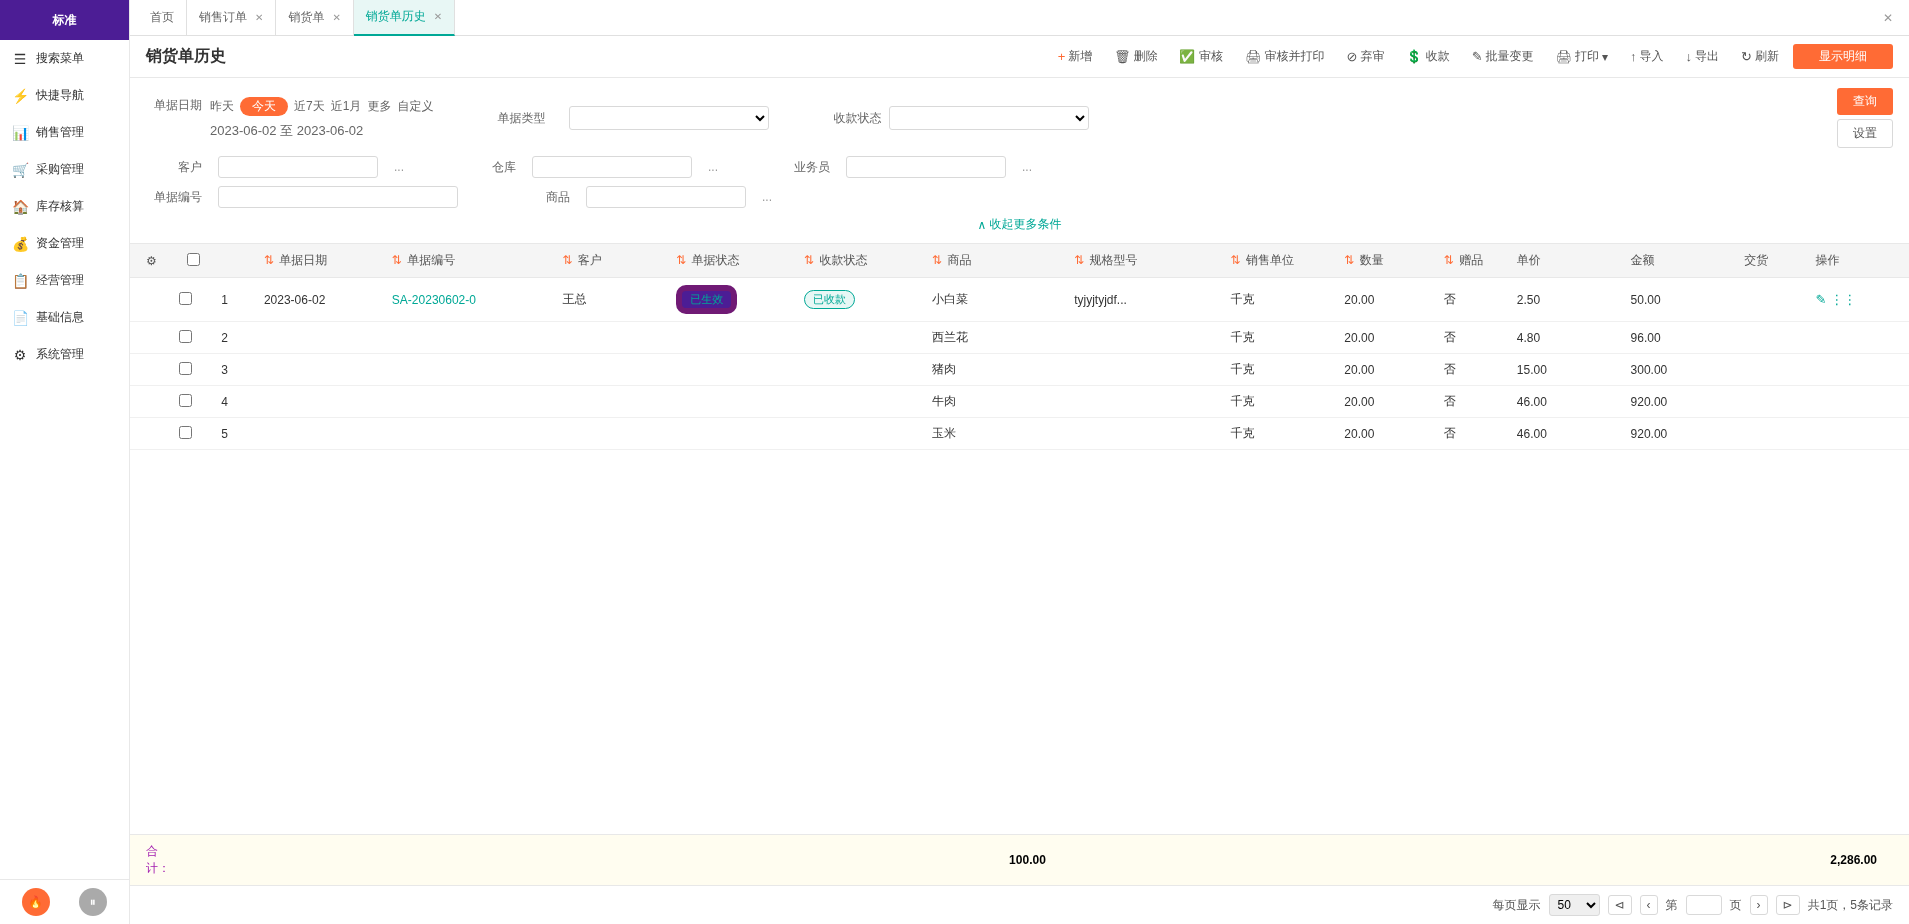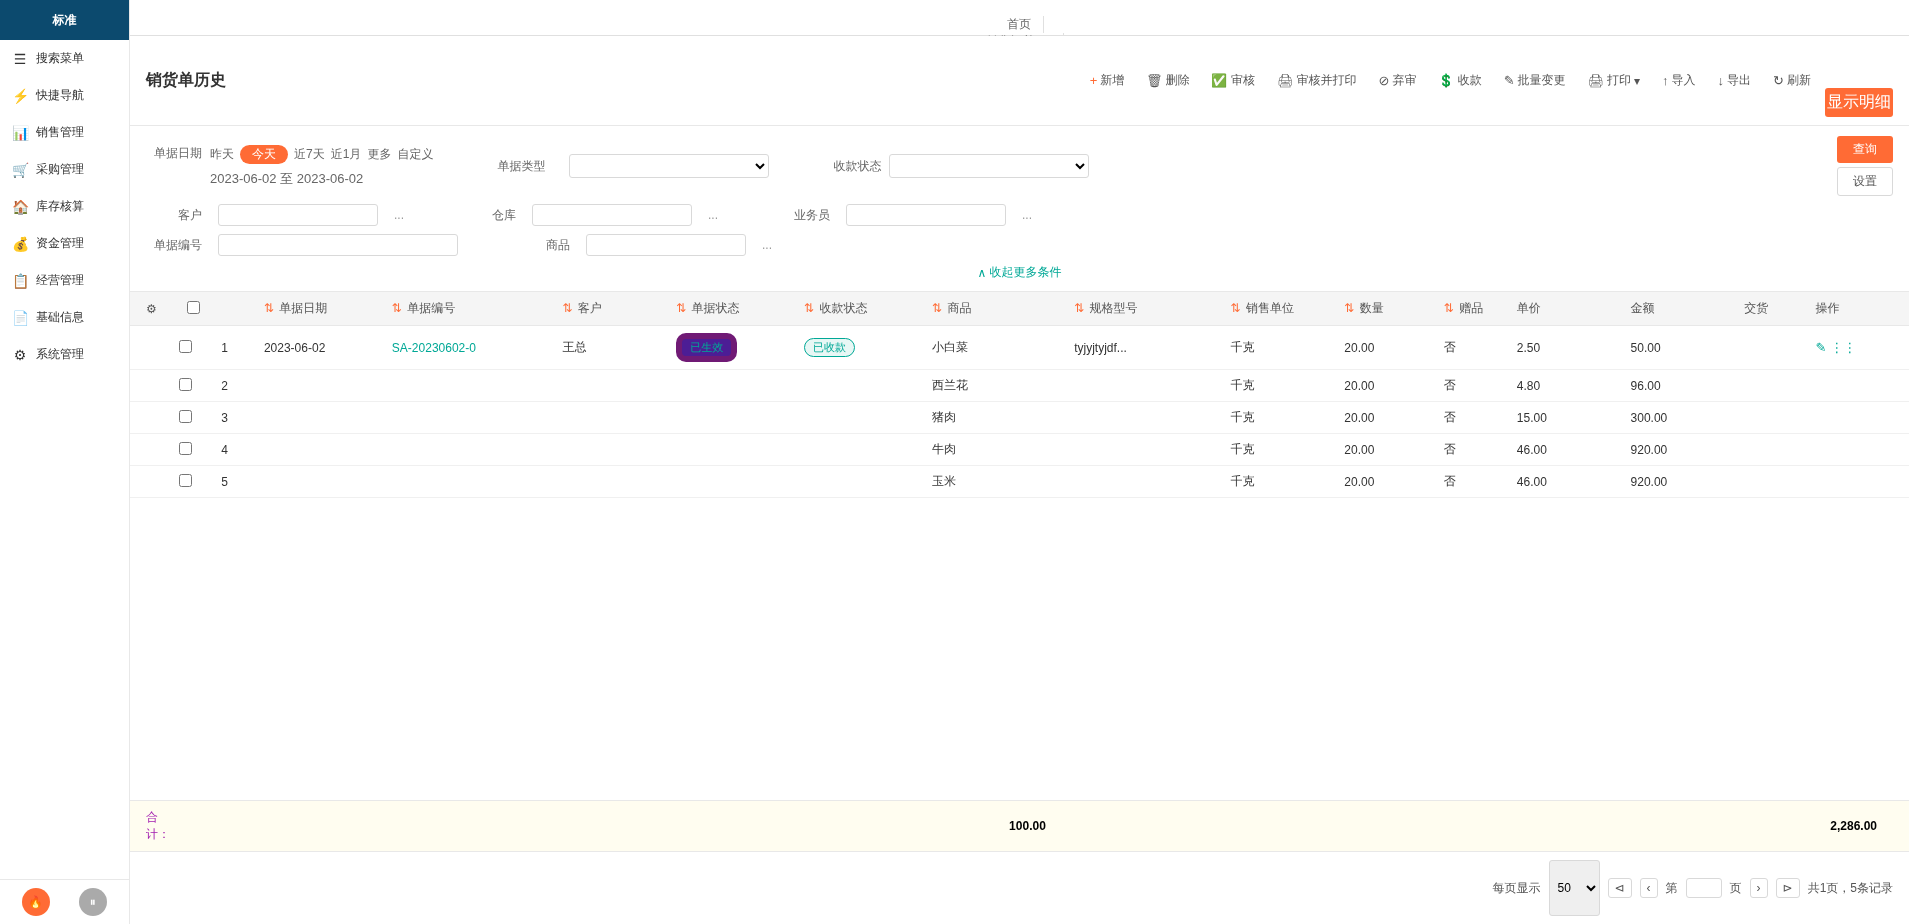--- a/index.html
+++ b/index.html
@@ -9,21 +9,21 @@
     .sidebar {
       width: 130px;
       background: #fff;
       border-right: 1px solid #e8e8e8;
       display: flex;
       flex-direction: column;
       flex-shrink: 0;
     }
     .sidebar-logo {
       height: 40px;
-      background: #0c4a6e;
+      background: #4c1d95;
       display: flex;
       align-items: center;
       justify-content: center;
       color: white;
       font-size: 13px;
       font-weight: bold;
     }
     .sidebar-item {
       display: flex;
       align-items: center;
@@ -61,21 +61,20 @@
 
     
     .tabs-bar {
       background: #fff;
       border-bottom: 1px solid #e0e0e0;
       display: flex;
       align-items: center;
       height: 36px;
       padding: 16px 8px;
       flex-shrink: 0;
-      flex-direction: column;
     }
     .tab {
       padding: 0 12px;
       height: 36px;
       display: flex;
       align-items: center;
       cursor: pointer;
       color: #666;
       border-right: 1px solid #e0e0e0;
       gap: 4px;
@@ -113,21 +112,21 @@
     .toolbar-btn {
       display: flex; align-items: center; gap: 3px;
       padding: 4px 8px;
       border: none; background: none;
       cursor: pointer; color: #555; font-size: 12px;
     }
     .toolbar-btn .btn-icon { font-size: 13px; }
     .show-detail-btn {
       background: #ff6b35; color: white;
       border: none; border-radius: 3px;
-      padding: 4px 2px; cursor: pointer; font-size: 16px; margin-top: 44px;
+      padding: 4px 26px; cursor: pointer; font-size: 12px;
     }
 
     
     .filter-section {
       background: #fff;
       padding: 10px 16px;
       border-bottom: 1px solid #e8e8e8;
       flex-shrink: 0;
     }
     .filter-row {
@@ -246,21 +245,21 @@
       justify-content: flex-end;
       padding: 8px 16px;
       background: #fff;
       border-top: 1px solid #e8e8e8;
       gap: 8px;
       flex-shrink: 0;
     }
     .pagination-label { color: #555; }
     .pagination-select {
       border: 1px solid #d9d9d9;
-      padding: 19px 4px;
+      padding: 2px 4px;
       border-radius: 3px;
     }
     .pagination-btn {
       border: 1px solid #d9d9d9;
       background: white;
       padding: 2px 6px;
       cursor: pointer;
       border-radius: 3px;
       color: #555;
     }

